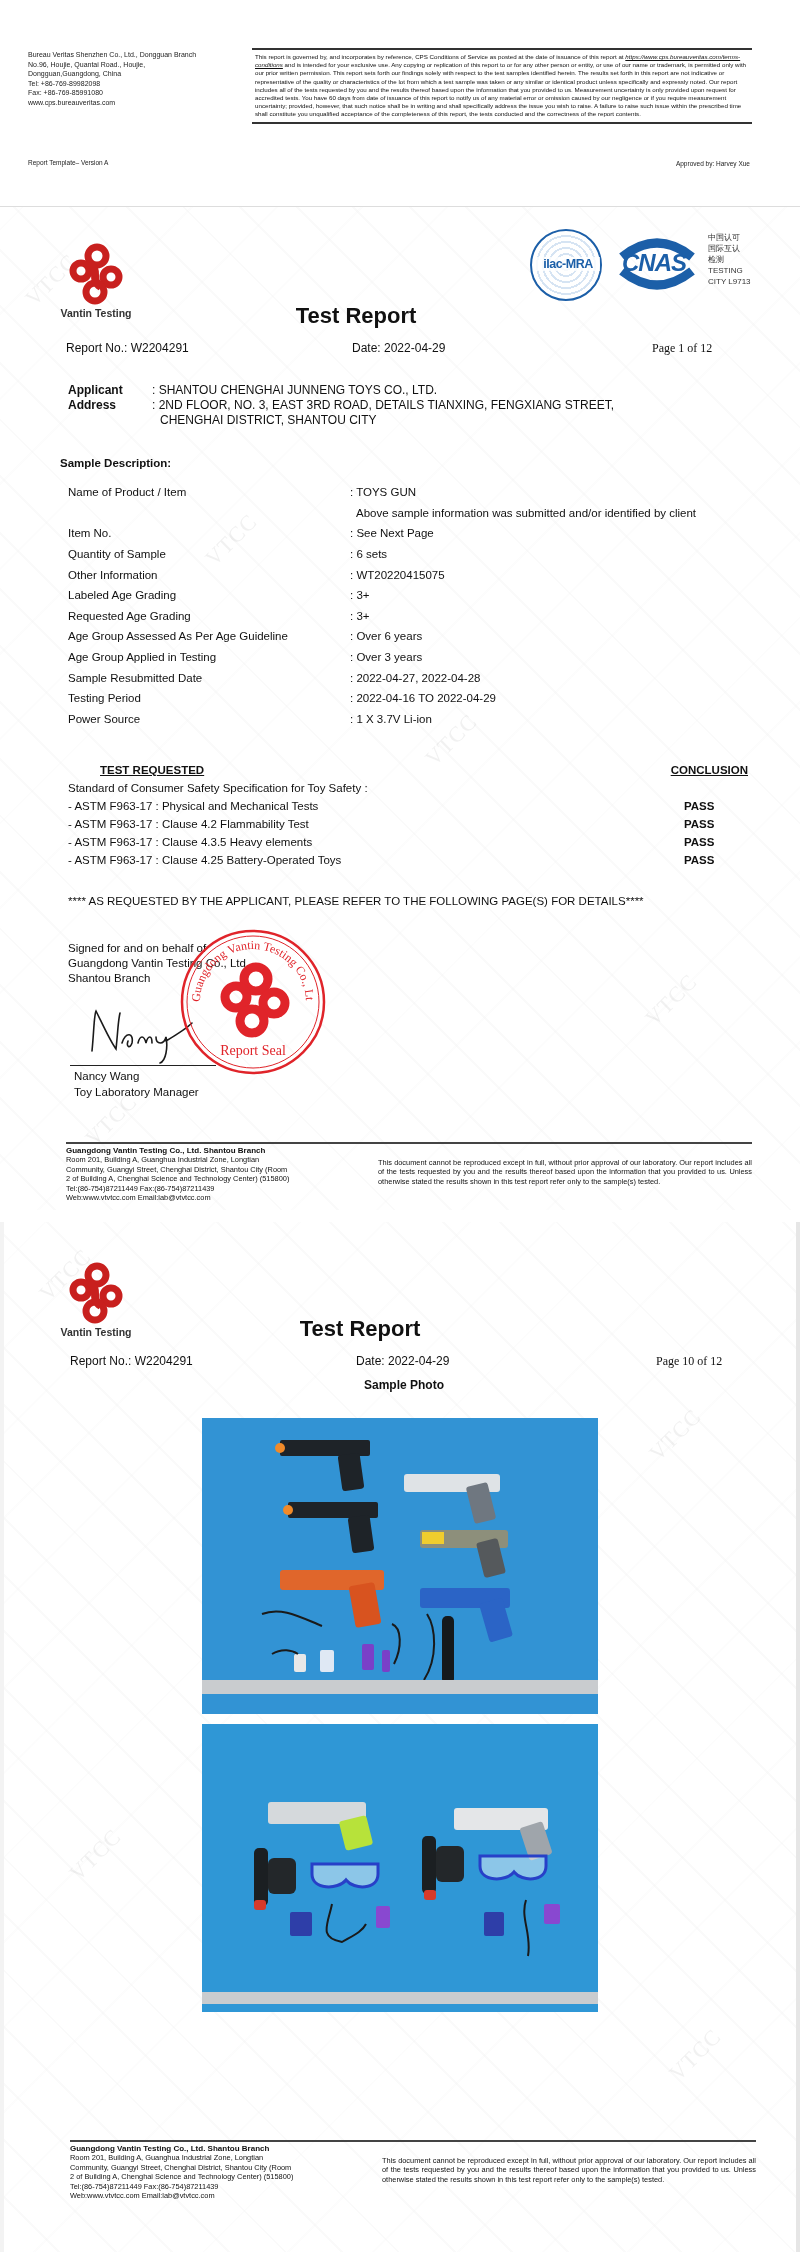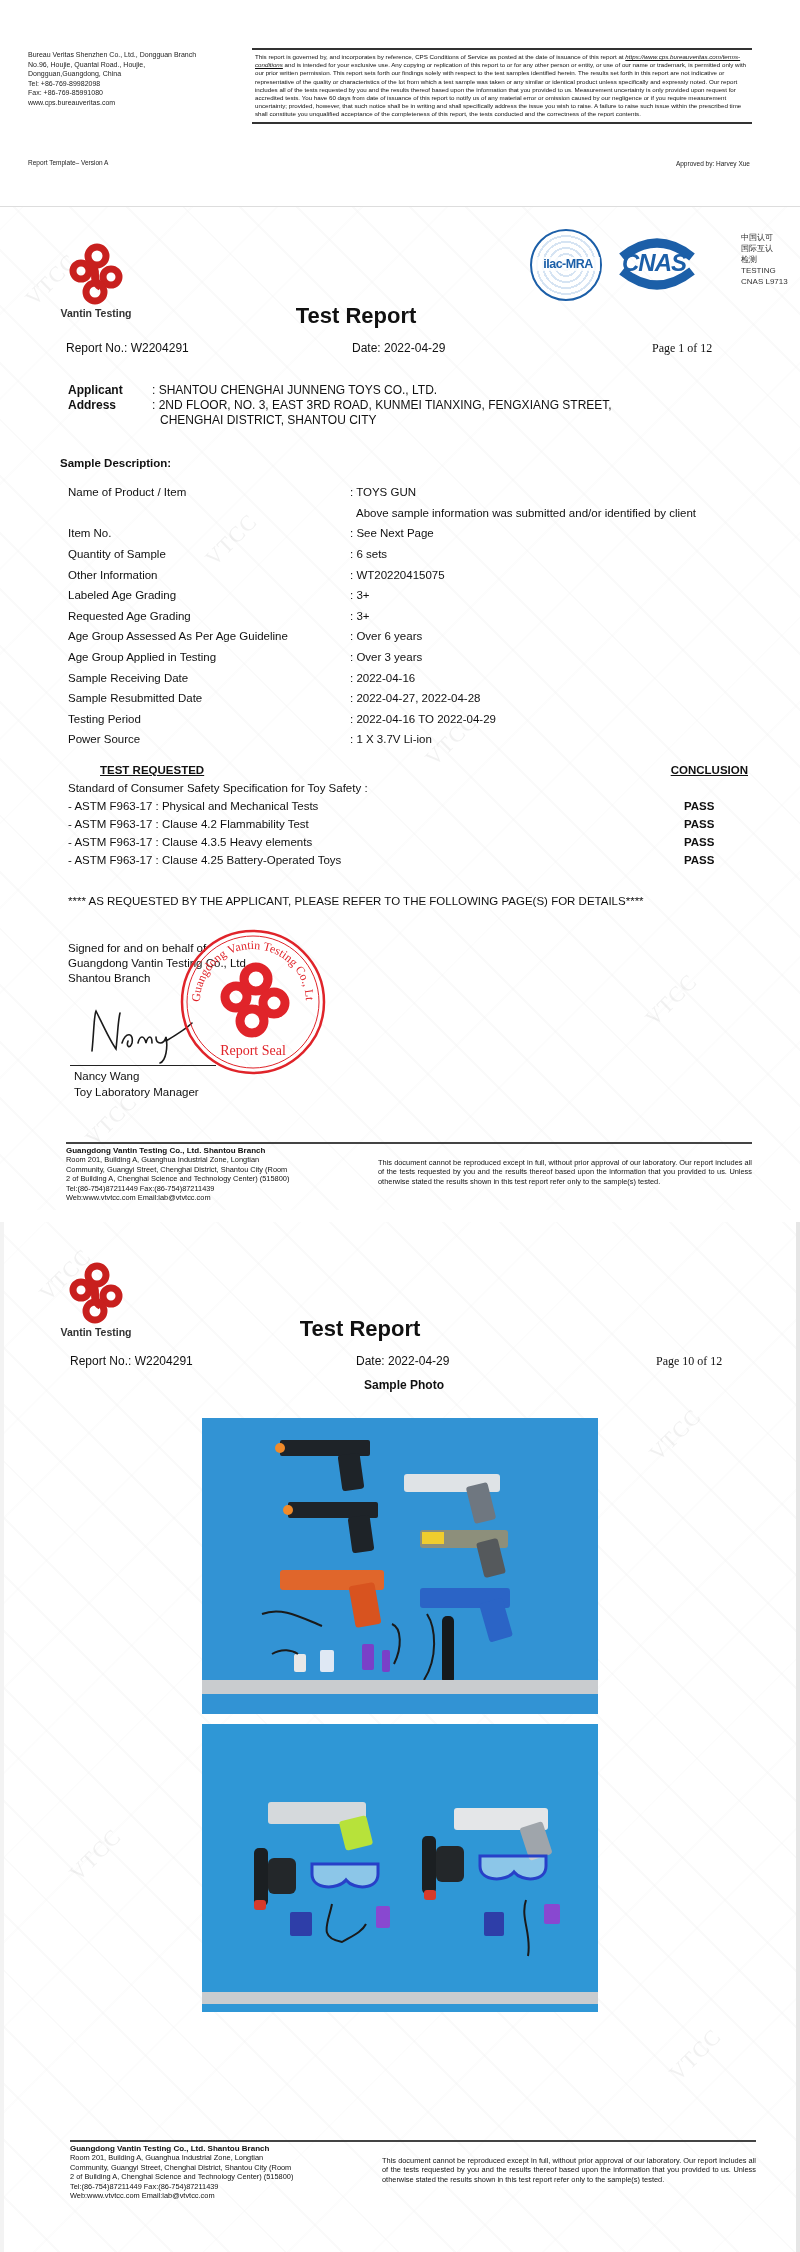--- a/index.html
+++ b/index.html
@@ -35,21 +35,21 @@
   .meta-row .rno { position: absolute; left: 66px; }
   .meta-row .rdate { position: absolute; left: 352px; }
   .meta-row .rpage { position: absolute; left: 652px; font-family: "Liberation Serif", serif; }
 
   .accred { position: absolute; left: 530px; top: 22px; width: 260px; height: 70px; }
   .ilac { position: absolute; left: 0; top: 0; width: 72px; height: 72px; border-radius: 50%; border: 2px solid #1c5fa8;
     background: repeating-radial-gradient(circle at 50% 50%, #fff 0 4px, #d6e4f3 4px 6px); }
   .ilac span { position: absolute; left: 4px; top: 26px; width: 64px; text-align: center; font-size: 12.5px; font-weight: bold; color: #1c5fa8; background: rgba(255,255,255,0.8); letter-spacing: -0.5px; }
   .cnas { position: absolute; left: 86px; top: 6px; width: 82px; height: 58px; }
   .cnas-text { position: absolute; left: 92px; top: 20px; font-size: 24px; font-weight: bold; font-style: italic; color: #1c5fa8; letter-spacing: -1px; }
-  .accred-lines { position: absolute; left: 178px; top: 3px; font-size: 8px; line-height: 11px; color: #333; margin-left: 33px; }
+  .accred-lines { position: absolute; left: 178px; top: 3px; font-size: 8px; line-height: 11px; color: #333; }
   .applicant-block { position: absolute; left: 68px; top: 176px; width: 700px; font-size: 12px; }
   .applicant-block .row { display: flex; line-height: 15px; }
   .applicant-block .lbl { width: 84px; font-weight: bold; }
   .applicant-block .val { flex: 1; }
 
   .section-label { position: absolute; left: 60px; font-size: 11.5px; font-weight: bold; }
   .desc-table { position: absolute; left: 68px; top: 275px; width: 700px; font-size: 11.5px; }
   .desc-table .row { display: flex; height: 20.6px; align-items: center; }
   .desc-table .lbl { width: 282px; }
   .desc-table .val { flex: 1; }
@@ -124,39 +124,39 @@
     <svg class="cnas" viewBox="0 0 82 58">
       <path d="M6 22 Q41 -6 76 22" fill="none" stroke="#1c5fa8" stroke-width="9"></path>
       <path d="M6 36 Q41 64 76 36" fill="none" stroke="#1c5fa8" stroke-width="9"></path>
     </svg>
     <div class="cnas-text">CNAS</div>
     <div class="accred-lines">
       <div>中国认可</div>
       <div>国际互认</div>
       <div>检测</div>
       <div>TESTING</div>
-      <div>CNAS L9713</div>
+      <div>CITY L9713</div>
     </div>
   </div>
 
   <div class="title" style="top:96px">Test Report</div>
   <div class="meta-row" style="top:134px">
     <span class="rno">Report No.: W2204291</span>
     <span class="rdate">Date: 2022-04-29</span>
     <span class="rpage">Page 1 of 12</span>
   </div>
 
   <div class="applicant-block">
     <div class="row">
         <span class="lbl">Applicant</span>
         <span class="val">: SHANTOU CHENGHAI JUNNENG TOYS CO., LTD.</span>
       </div>
     <div class="row">
         <span class="lbl">Address</span>
-        <span class="val">: 2ND FLOOR, NO. 3, EAST 3RD ROAD, KUNMEI TIANXING, FENGXIANG STREET,</span>
+        <span class="val">: 2ND FLOOR, NO. 3, EAST 3RD ROAD, DETAILS TIANXING, FENGXIANG STREET,</span>
       </div>
     <div class="row">
         <span class="lbl"></span>
         <span class="val" style="padding-left:8px">CHENGHAI DISTRICT, SHANTOU CITY</span>
       </div>
   </div>
 
   <div class="section-label" style="top:250px">Sample Description:</div>
 
   <div class="desc-table">
@@ -188,24 +188,20 @@
         <span class="lbl">Requested Age Grading</span>
         <span class="val">: 3+</span>
       </div>
     <div class="row">
         <span class="lbl">Age Group Assessed As Per Age Guideline</span>
         <span class="val">: Over 6 years</span>
       </div>
     <div class="row">
         <span class="lbl">Age Group Applied in Testing</span>
         <span class="val">: Over 3 years</span>
-      </div>
-    <div class="row">
-        <span class="lbl">Sample Receiving Date</span>
-        <span class="val">: 2022-04-16</span>
       </div>
     <div class="row">
         <span class="lbl">Sample Resubmitted Date</span>
         <span class="val">: 2022-04-27, 2022-04-28</span>
       </div>
     <div class="row">
         <span class="lbl">Testing Period</span>
         <span class="val">: 2022-04-16 TO 2022-04-29</span>
       </div>
     <div class="row">

